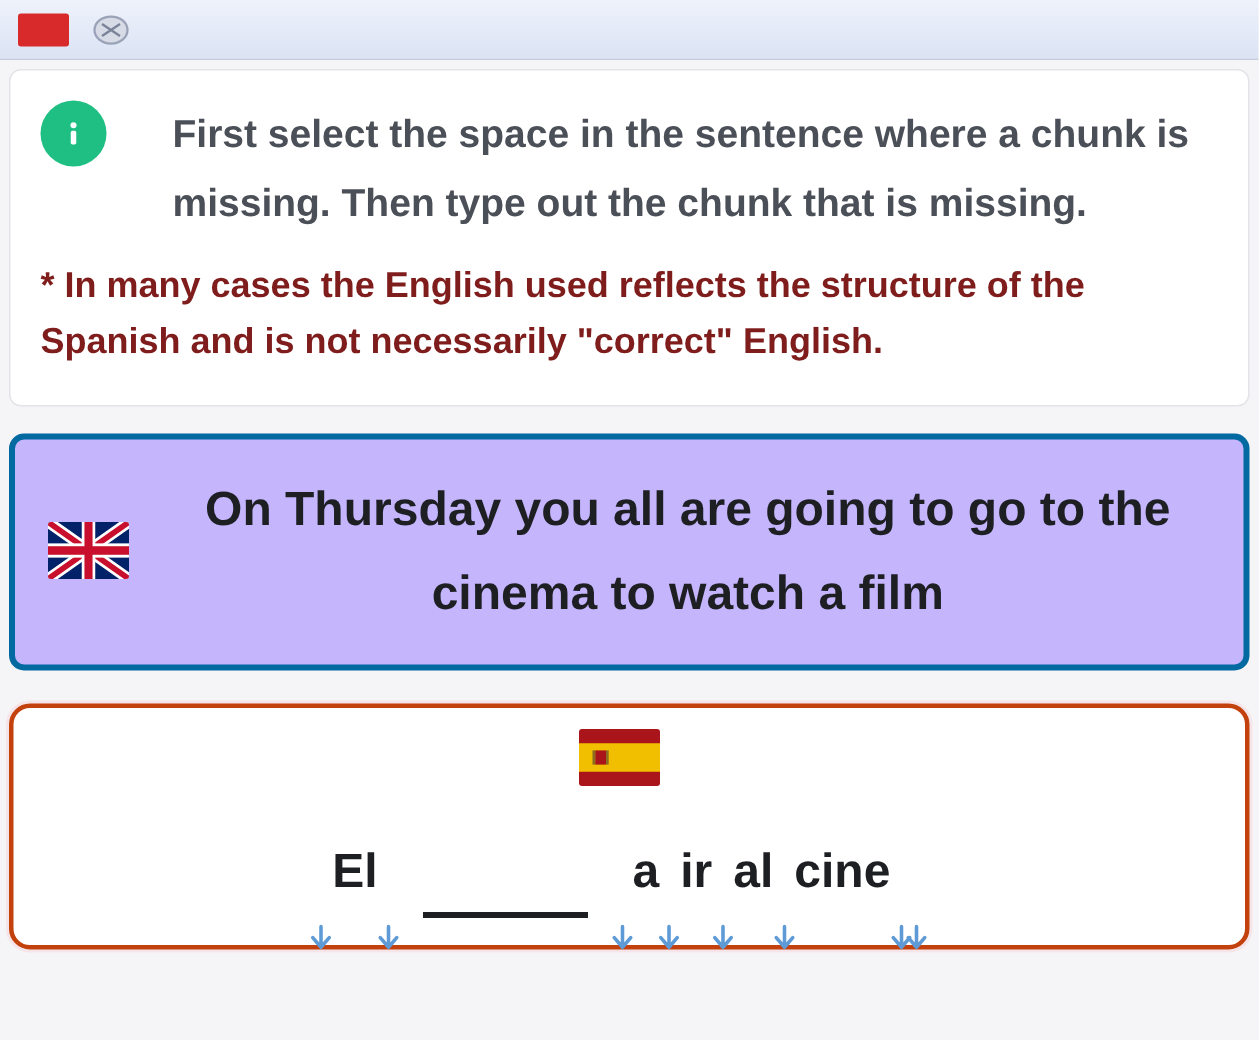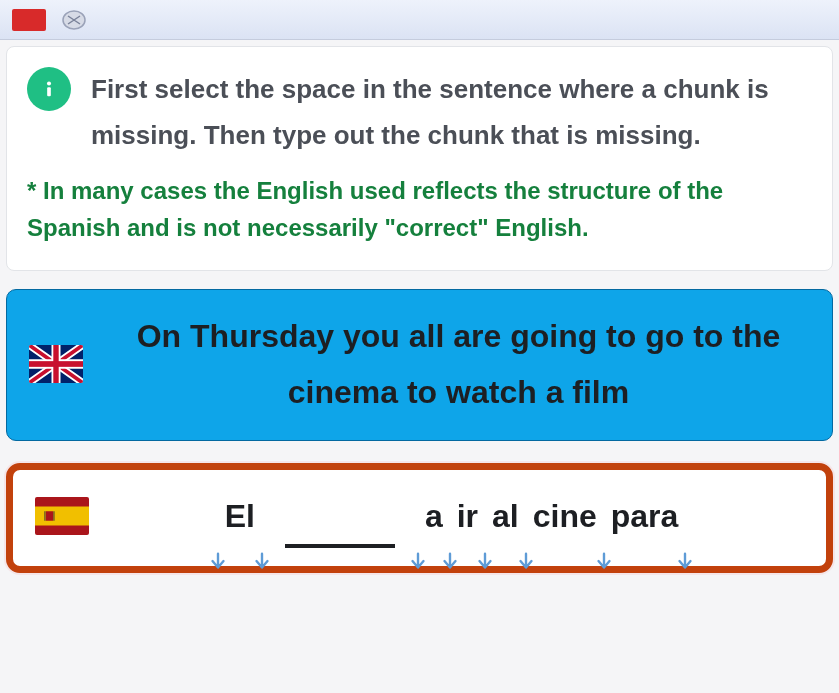--- a/index.html
+++ b/index.html
@@ -52,34 +52,35 @@
       flex-shrink: 0;
     }
     .info-icon svg { width: 22px; height: 22px; }
     .instr-text {
       font-size: 26px;
       font-weight: 600;
       color: #4b4f57;
       line-height: 1.75;
       flex: 1;
       min-width: 300px;
+      margin-left: 24px;
     }
     .instr-wrap {
       display: block;
     }
     .warning-text {
       font-size: 24px;
       font-weight: 700;
-      color: #15803d;
+      color: #7f1d1d;
       line-height: 1.55;
       margin-top: 14px;
     }
     .sentence-card {
-      background: #0ea5e9;
-      border: 1px solid #0369a1;
+      background: #c4b5fd;
+      border: 4px solid #0369a1;
       border-radius: 10px;
       margin: 0 6px 22px 6px;
       padding: 18px 22px 20px 22px;
       display: flex;
       align-items: center;
       gap: 24px;
     }
     .flag {
       width: 54px;
       height: 38px;
@@ -90,28 +91,29 @@
     .english-text {
       font-size: 32px;
       font-weight: 700;
       color: #1d1f23;
       text-align: center;
       line-height: 1.75;
       flex: 1;
     }
     .spanish-card {
       background: #fff;
-      border: 7px solid #c2410c;
+      border: 3px solid #c2410c;
       border-radius: 14px;
       margin: 0 6px 8px 6px;
       padding: 14px 36px 18px 22px;
       display: flex;
       align-items: center;
       gap: 24px;
       box-shadow: 0 0 0 2px rgba(246,184,188,0.25);
+      flex-direction: column;
     }
     .spanish-text {
       font-size: 32px;
       font-weight: 700;
       color: #1d1f23;
       text-align: center;
       line-height: 2.0;
       flex: 1;
       display: flex;
       flex-wrap: wrap;
@@ -244,21 +246,20 @@
           </svg></span>
         <span class="space"></span>
       </span>
       <span class="tok">cine</span>
       <span class="gap-slot">
         <span class="arrow"><svg viewBox="0 0 24 24">
             <path d="M12 3 L12 17 M6 11 L12 18 L18 11" fill="none" stroke="#5e9bd6" stroke-width="2.6" stroke-linecap="round" stroke-linejoin="round"></path>
           </svg></span>
         <span class="space"></span>
       </span>
-      <span class="tok">para</span>
       <span class="gap-slot">
         <span class="arrow"><svg viewBox="0 0 24 24">
             <path d="M12 3 L12 17 M6 11 L12 18 L18 11" fill="none" stroke="#5e9bd6" stroke-width="2.6" stroke-linecap="round" stroke-linejoin="round"></path>
           </svg></span>
         <span class="space"></span>
       </span>
     </div>
 </div>
 
 </body></html>

